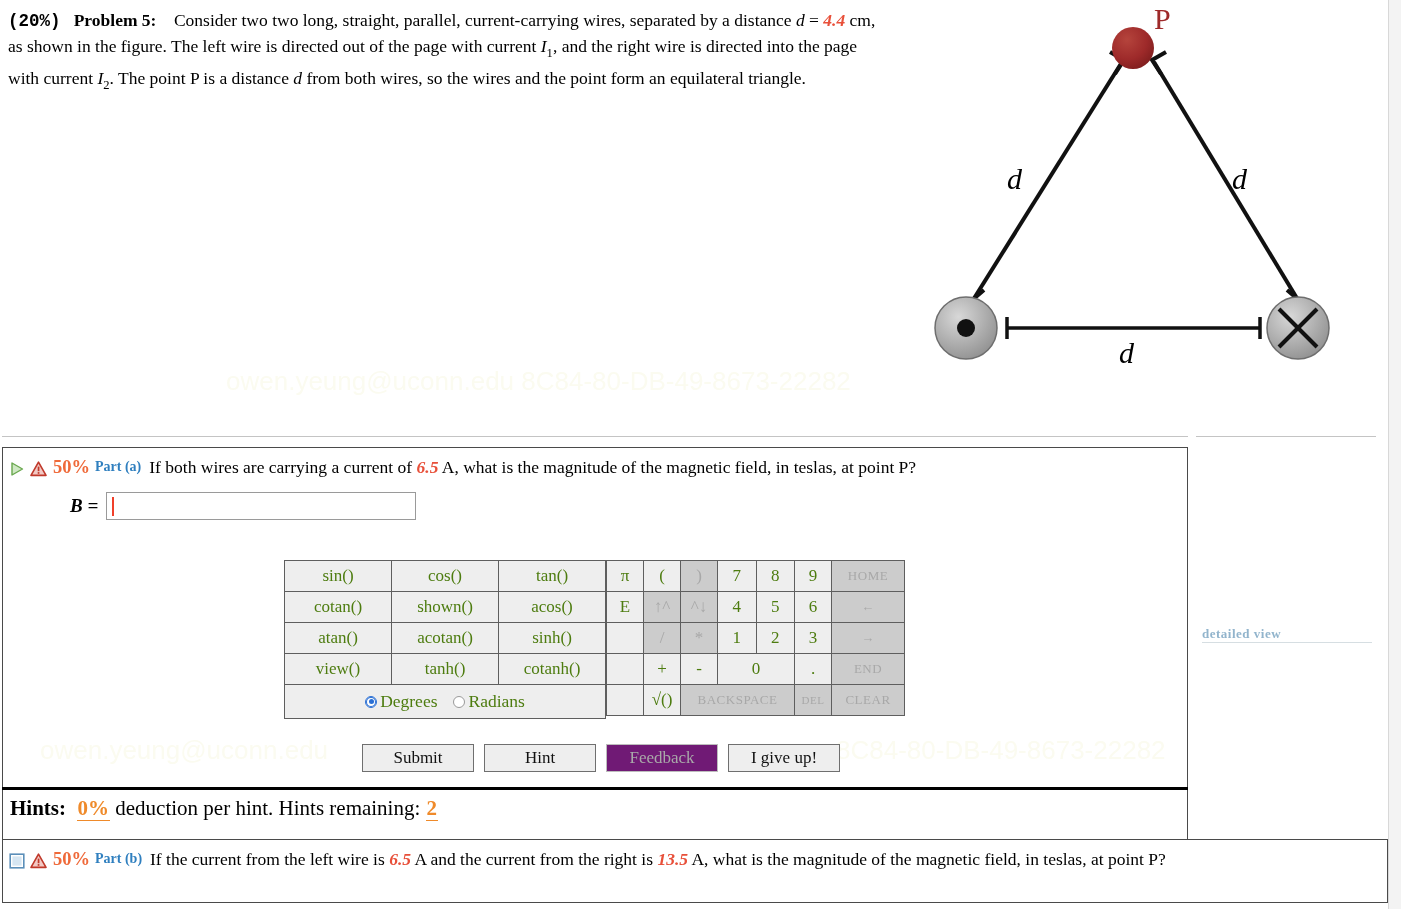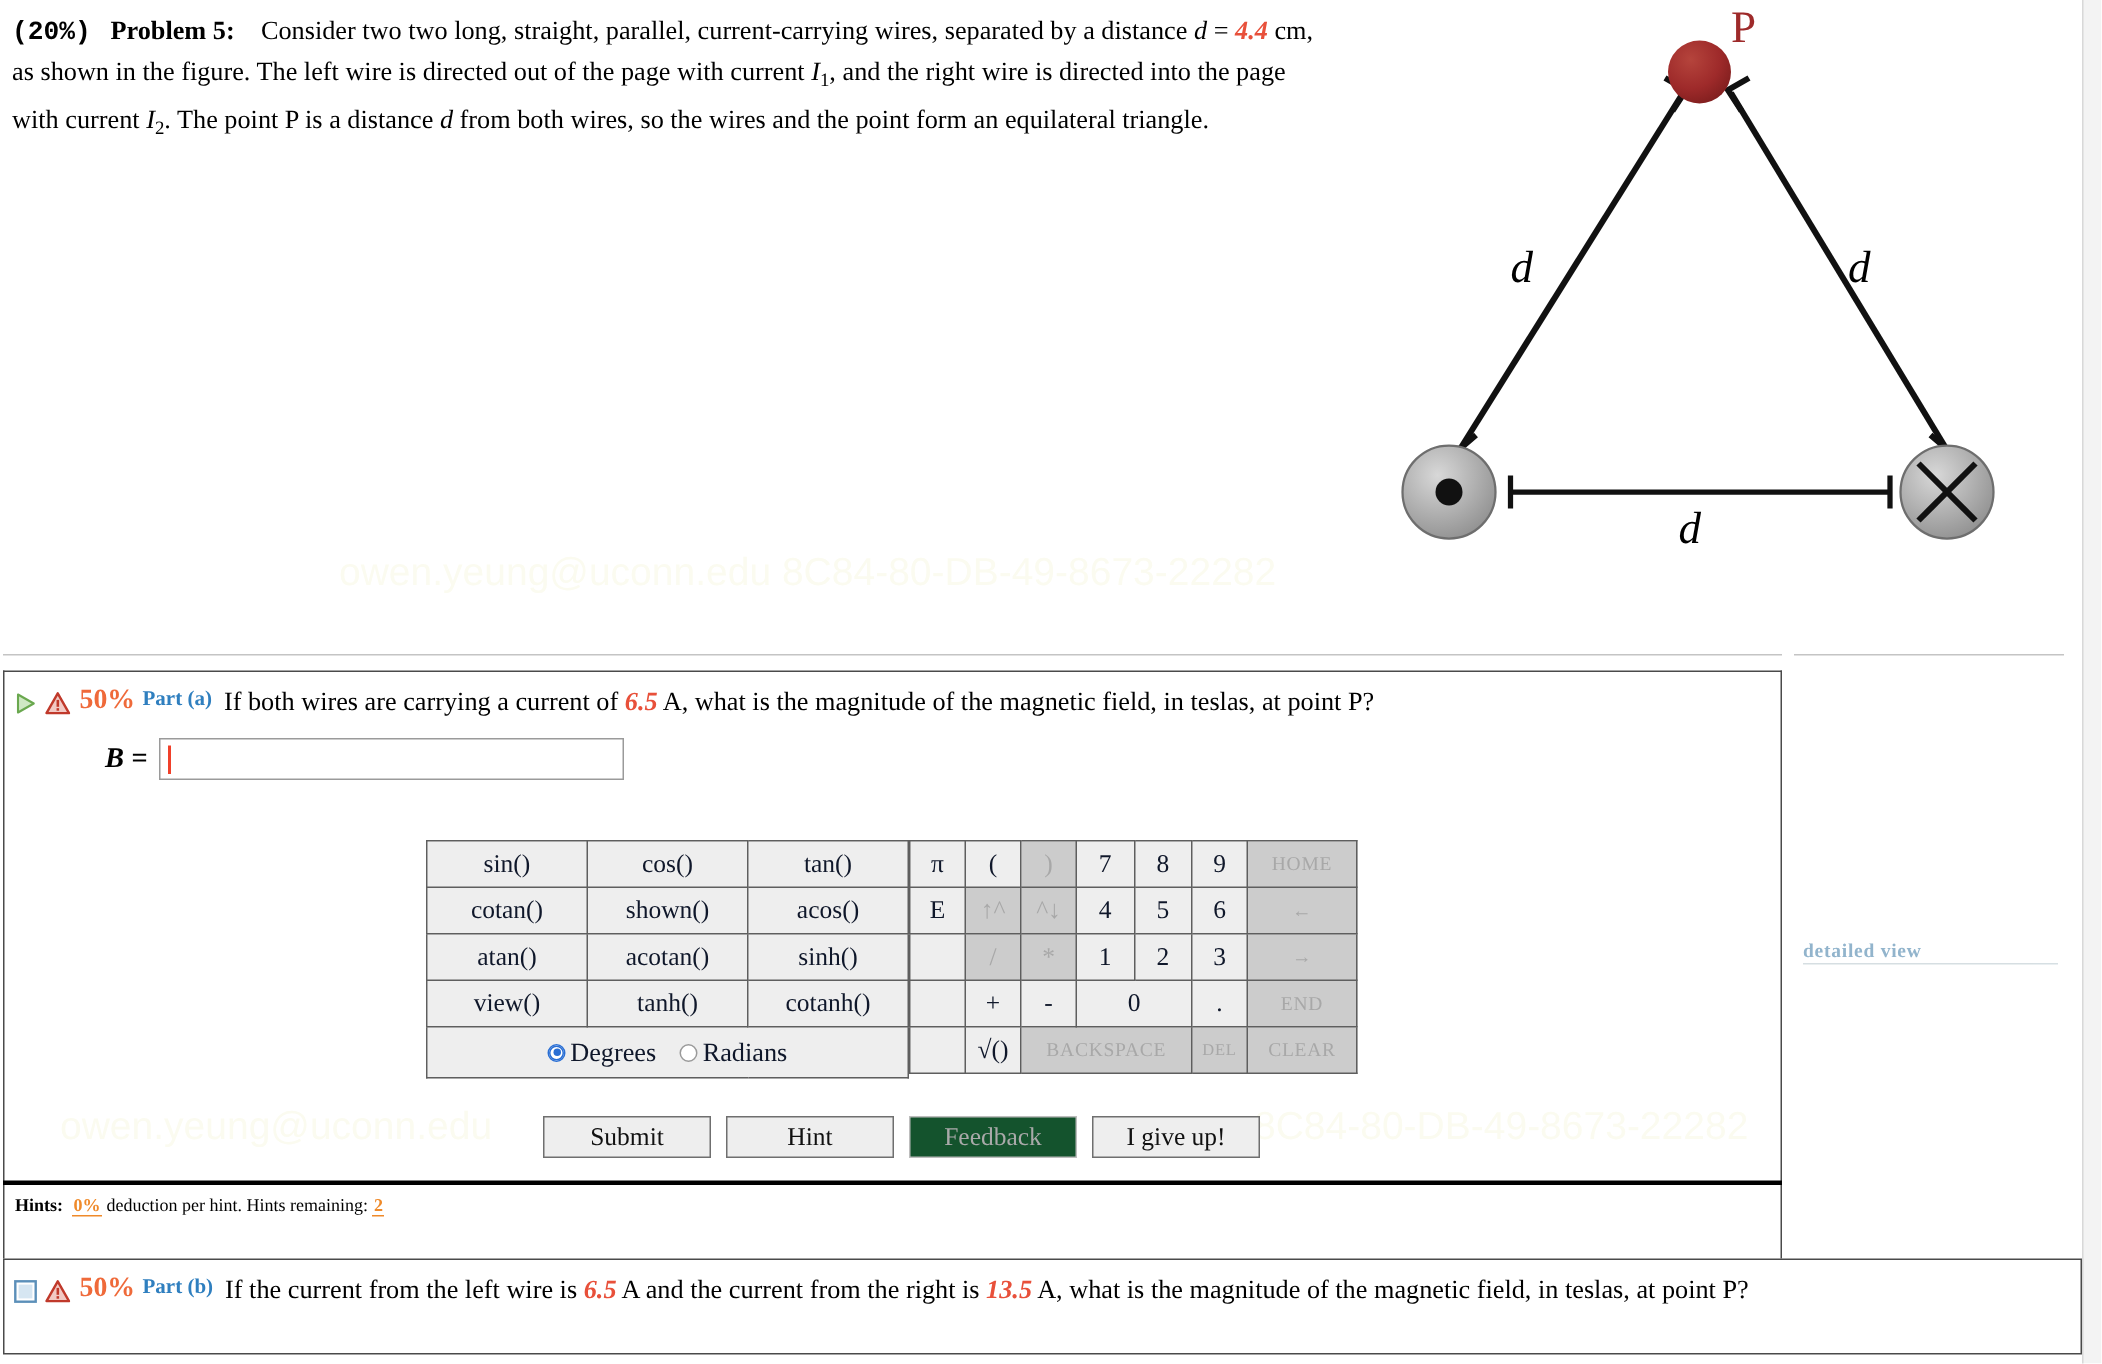--- a/index.html
+++ b/index.html
@@ -182,21 +182,21 @@
     border-collapse: collapse;
     font-family: "Liberation Serif", serif;
   }
   table.calc-table td {
     border: 1px solid #5e5e5e;
     background: #eeeeee;
     text-align: center;
     vertical-align: middle;
     font-size: 17px;
     height: 30px;
-    color: #0f172a;
+    color: #4d7c0f;
     padding: 0;
   }
   .trig-table td { width: 106px; }
   .trig-table td.mode-cell {
     font-size: 17.5px;
     padding: 2px 0 3px 0;
     height: 28px;
   }
   .radio {
     display: inline-block;
@@ -253,39 +253,39 @@
     font-family: "Liberation Serif", serif;
     font-size: 17px;
     color: #111;
     cursor: pointer;
     padding: 0;
     line-height: 26px;
     text-align: center;
     box-sizing: border-box;
   }
   .btn.disabled {
-    background: #14532d;
+    background: #701a75;
     color: #a9a9a9;
     border-color: #bdbdbd;
     cursor: default;
   }
 
   
   .hints-bar {
     position: absolute;
     left: 2px; top: 787px;
     width: 1186px; height: 52px;
     border-top: 3px solid #000;
     box-sizing: border-box;
     display: flex;
   }
   .hints-cell {
     width: 593px;
     padding: 6px 0 0 8px;
-    font-size: 12px;
+    font-size: 21px;
     box-sizing: border-box;
   }
   .hints-cell + .hints-cell {
     border-left: 1px solid #7a7a7a;
     padding-left: 8px;
   }
   .hb-label { font-weight: bold; }
   .hb-val {
     color: #ef8a2a;
     font-weight: bold;

